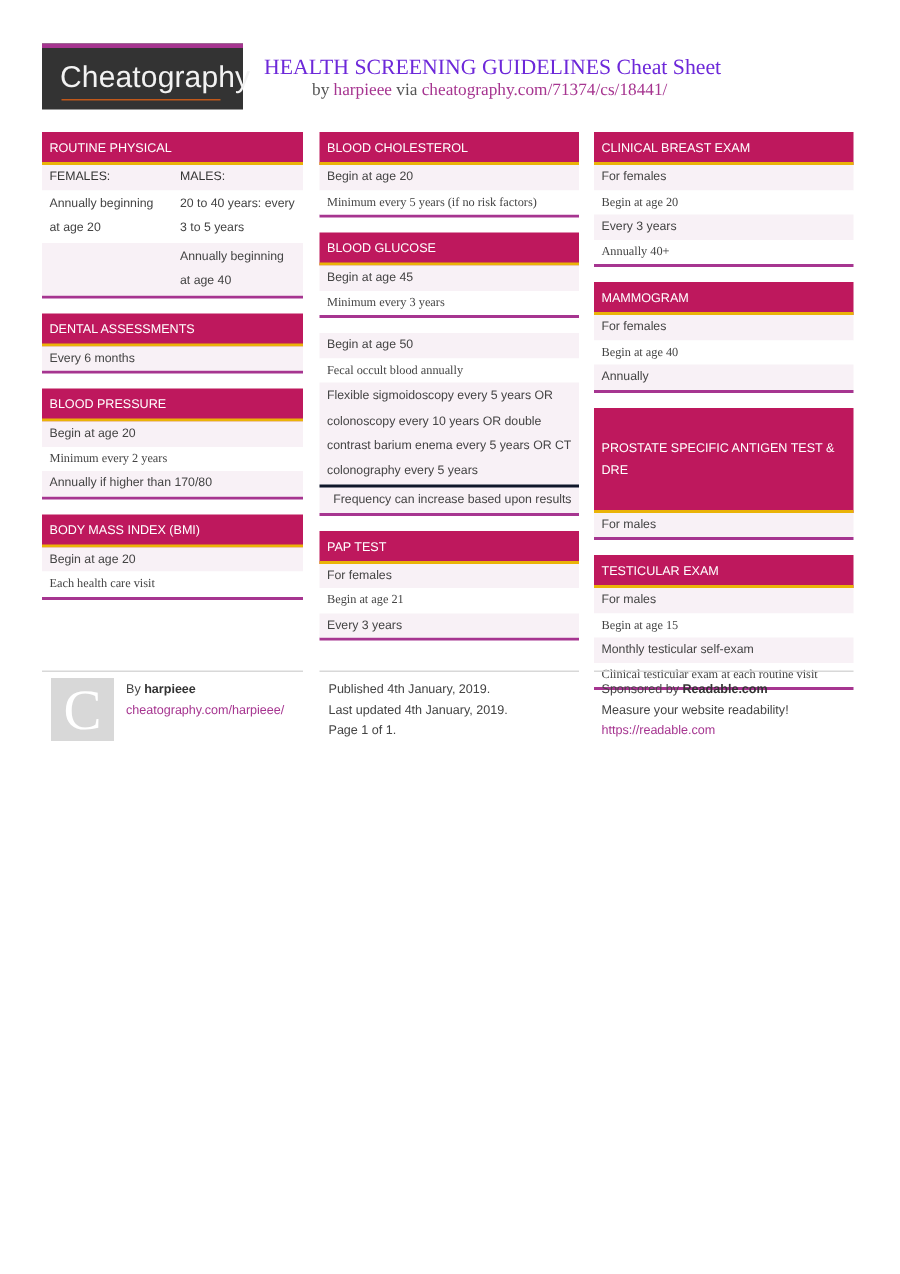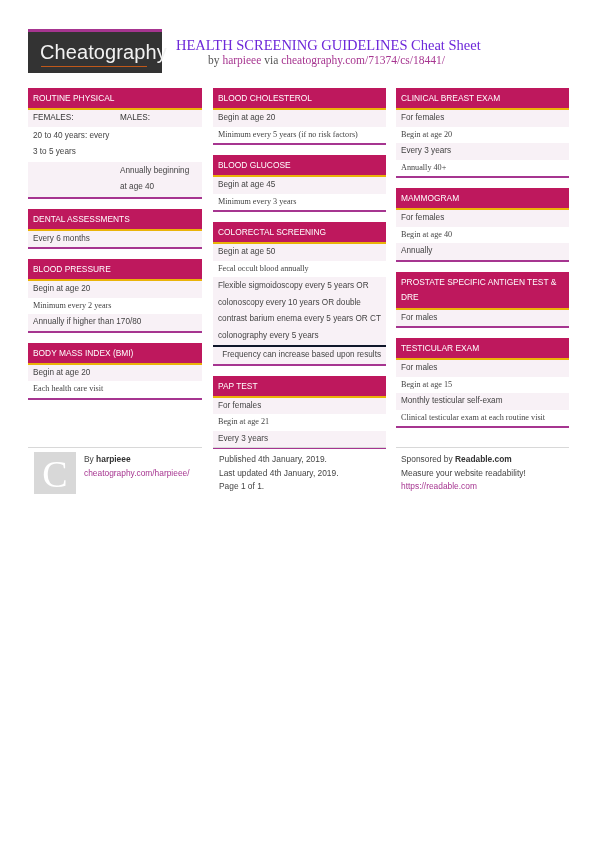--- a/index.html
+++ b/index.html
@@ -37,21 +37,21 @@
   .col1 { left: 28px; width: 174px; }
   .col2 { left: 213px; width: 173px; }
   .col3 { left: 396px; width: 173px; }
 
   .section { margin-bottom: 10px; border-bottom: 2px solid #a63590; }
   .section-header {
     background: #be185d; color: #ffffff; font-size: 8.4px;
     padding: 5px 5px; line-height: 10px; text-transform: uppercase;
     border-bottom: 2px solid #eab308;
   }
-  .section-header.tall { line-height: 15px; padding: 3px 5px; }
+  .section-header.tall { line-height: 15px; padding: 19px 5px; }
 
   .row { font-size: 8.2px; color: #444; padding: 3px 5px; line-height: 10.5px; }
   .row.alt { background: #f8f1f6; }
   .row.plain { background: #ffffff; font-family: Liberation Serif, serif; }
   .row.multi { line-height: 16.5px; padding: 1px 5px; }
   .row.divider-top { border-top: 2px solid #0f172a; text-align: right; }
 
   .grid2 { display: flex; }
   .grid2 .cell { width: 50%; }
   .bold-head { font-weight: normal; color: #333; }
@@ -83,20 +83,21 @@
 </div>
 
 <div class="col col1">
   <div class="section">
     <div class="section-header">ROUTINE PHYSICAL</div>
     <div class="grid2 row alt" style="padding:0;">
       <div class="cell row bold-head" style="background:transparent;">FEMALES:</div>
       <div class="cell row bold-head" style="background:transparent;">MALES:</div>
     </div>
     <div class="grid2" style="background:#fff;">
+      <div class="cell row multi">Annually beginning at age 20</div>
       <div class="cell row multi">20 to 40 years: every 3 to 5 years</div>
     </div>
     <div class="grid2" style="background:#f8f1f6;">
       <div class="cell row multi"></div>
       <div class="cell row multi">Annually beginning at age 40</div>
     </div>
   </div>
 
   <div class="section">
     <div class="section-header">DENTAL ASSESSMENTS</div>
@@ -124,21 +125,20 @@
     <div class="row plain">Minimum every 5 years (if no risk factors)</div>
   </div>
 
   <div class="section">
     <div class="section-header">BLOOD GLUCOSE</div>
     <div class="row alt">Begin at age 45</div>
     <div class="row plain">Minimum every 3 years</div>
   </div>
 
   <div class="section">
-    <div class="section-header">COLORECTAL SCREENING</div>
     <div class="row alt">Begin at age 50</div>
     <div class="row plain">Fecal occult blood annually</div>
     <div class="row alt multi">Flexible sigmoidoscopy every 5 years OR colonoscopy every 10 years OR double contrast barium enema every 5 years OR CT colonography every 5 years</div>
     <div class="row alt divider-top">Frequency can increase based upon results</div>
   </div>
 
   <div class="section">
     <div class="section-header">PAP TEST</div>
     <div class="row alt">For females</div>
     <div class="row plain">Begin at age 21</div>

